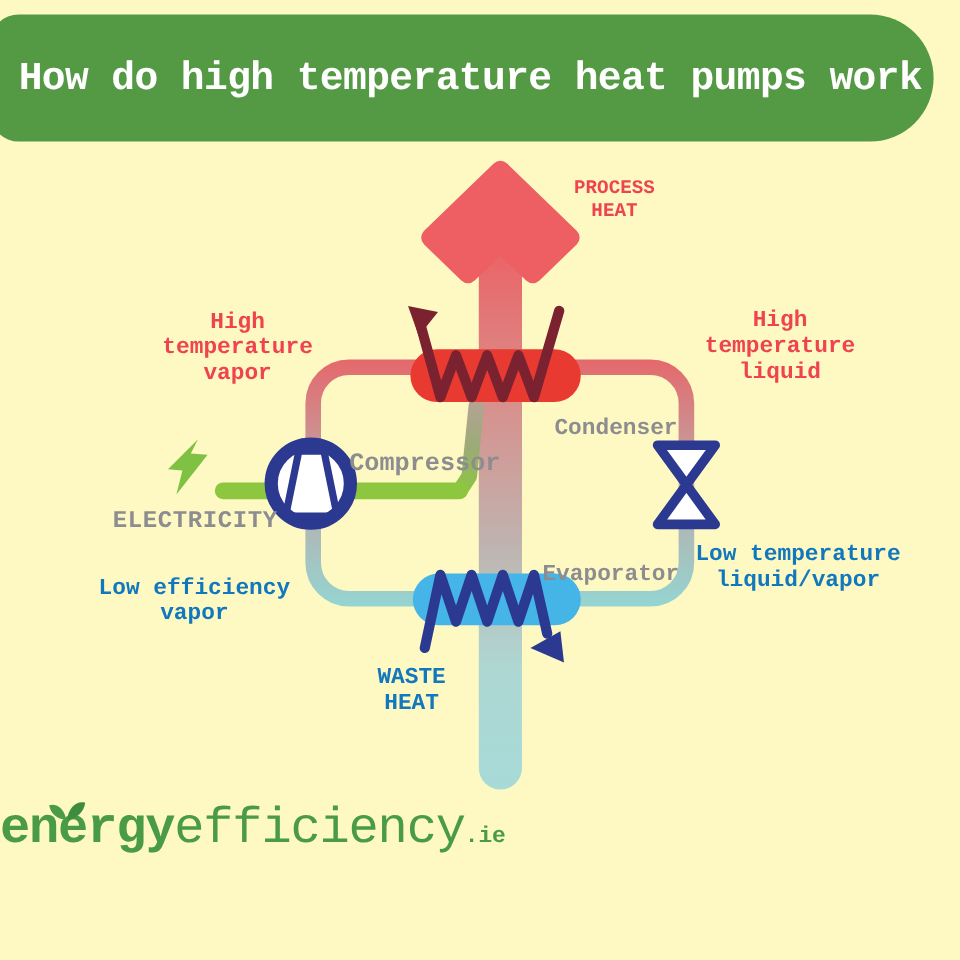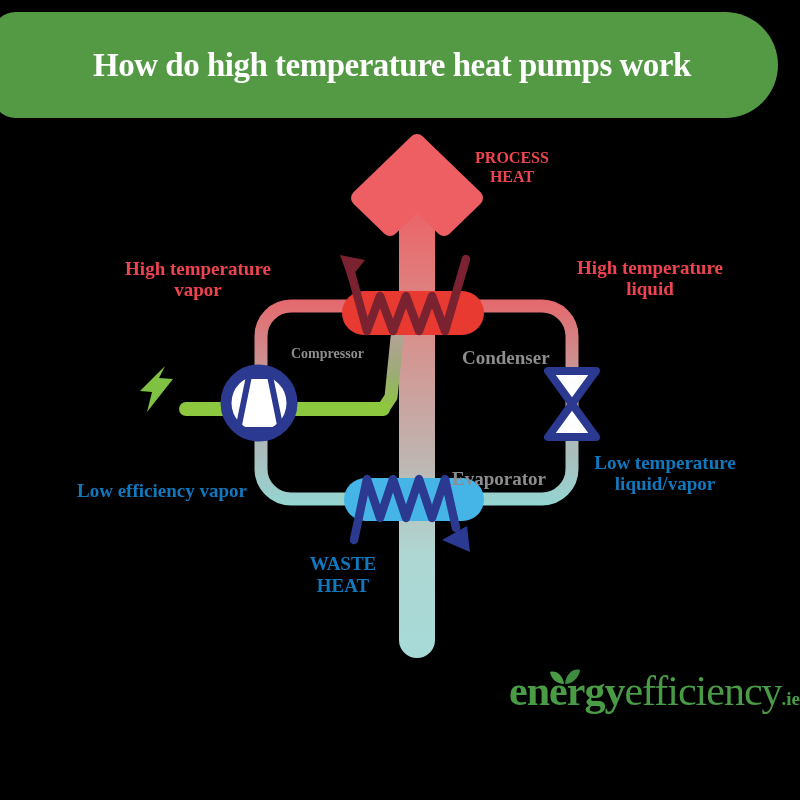--- a/index.html
+++ b/index.html
@@ -1,18 +1,18 @@
 <!DOCTYPE html>
 <html><head>
 <meta charset="utf-8">
 <style>
   html,body{margin:0;padding:0;background:#ffffff;}
   .stage{
-    position:relative;width:800px;height:800px;background:#000000;overflow:hidden;
-    font-family:Liberation Serif, serif;
+    position:relative;width:800px;height:800px;background:#fef9c3;overflow:hidden;
+    font-family:Liberation Mono, monospace;
   }
   
   .banner{
     position:absolute;left:-8px;top:12px;width:786px;height:106px;
     background:#549943;border-radius:26px 58px 58px 26px;
     display:flex;align-items:center;justify-content:center;
   }
   .banner-title{
     color:#ffffff;font-size:33px;font-weight:700;letter-spacing:-0.5px;white-space:nowrap;
     padding-left:14px;
@@ -20,30 +20,30 @@
   
   .diagram{position:absolute;left:0;top:0;}
   
   .lbl{position:absolute;font-weight:700;text-align:center;line-height:1.13;}
   .lbl-red{color:#ee4450;}
   .lbl-blue{color:#1278be;}
   .lbl-gray{color:#8d8d90;}
   .lbl-process{left:462px;top:148px;width:100px;font-size:16px;line-height:1.2;}
   .lbl-htv{left:123px;top:258px;width:150px;font-size:19px;}
   .lbl-htl{left:575px;top:257px;width:150px;font-size:19px;}
-  .lbl-compressor{left:291px;top:346px;font-size:14px;text-align:right;}
+  .lbl-compressor{left:291px;top:376px;font-size:21px;text-align:right;}
   .lbl-condenser{left:448px;top:347px;font-size:19px;text-align:left;margin-left:14px;}
   .lbl-evaporator{left:452px;top:468px;font-size:19px;text-align:left;}
   .lbl-expvalve{left:596px;top:381px;width:120px;font-size:19px;}
   .lbl-electricity{left:94px;top:424px;font-size:20px;text-align:left;letter-spacing:0.5px;}
   .lbl-ltv{left:72px;top:480px;width:180px;font-size:19px;}
   .lbl-ltlv{left:575px;top:452px;width:180px;font-size:19px;}
   .lbl-waste{left:303px;top:553px;width:80px;font-size:19px;line-height:1.16;}
   
-  .logo-wrap{position:absolute;left:0;top:668px;width:800px;text-align:right;}
+  .logo-wrap{position:absolute;left:0;top:668px;width:800px;text-align:left;}
   .logo{position:relative;display:inline-block;color:#4a9b46;line-height:46px;white-space:nowrap;}
   .logo-bold{font-weight:700;font-size:42px;letter-spacing:-1px;}
   .logo-reg{font-weight:400;font-size:42px;letter-spacing:-1px;}
   .logo-tld{font-weight:700;font-size:19px;letter-spacing:0;}
   .logo-leaf{position:absolute;left:40px;top:-10px;}
 </style>
 </head>
 <body>
 
 <div class="stage">
@@ -106,20 +106,21 @@
 
     <path d="M 548 371 L 596 371 L 572 404 Z M 548 437 L 596 437 L 572 404 Z" fill="#ffffff" stroke="#2b3990" stroke-width="8" stroke-linejoin="round"></path>
   </svg>
 
   <div class="lbl lbl-red lbl-process">PROCESS HEAT</div>
   <div class="lbl lbl-red lbl-htv">High temperature vapor</div>
   <div class="lbl lbl-red lbl-htl">High temperature liquid</div>
   <div class="lbl lbl-gray lbl-compressor">Compressor</div>
   <div class="lbl lbl-gray lbl-condenser">Condenser</div>
   <div class="lbl lbl-gray lbl-evaporator">Evaporator</div>
+  <div class="lbl lbl-gray lbl-electricity">ELECTRICITY</div>
   <div class="lbl lbl-blue lbl-ltv">Low efficiency vapor</div>
   <div class="lbl lbl-blue lbl-ltlv">Low temperature liquid/vapor</div>
   <div class="lbl lbl-blue lbl-waste">WASTE HEAT</div>
 
   <div class="logo-wrap">
     <div class="logo">
       <span class="logo-leaf">
         <svg width="32" height="20" viewBox="0 0 32 20">
           <path d="M15 18 C 14 9 7 4 1 6 C 2 13 8 18 15 18 Z" fill="#4a9b46"></path>
           <path d="M16 18 C 17 8 24 2 31 4 C 30 12 23 18 16 18 Z" fill="#3d8c3f"></path>

